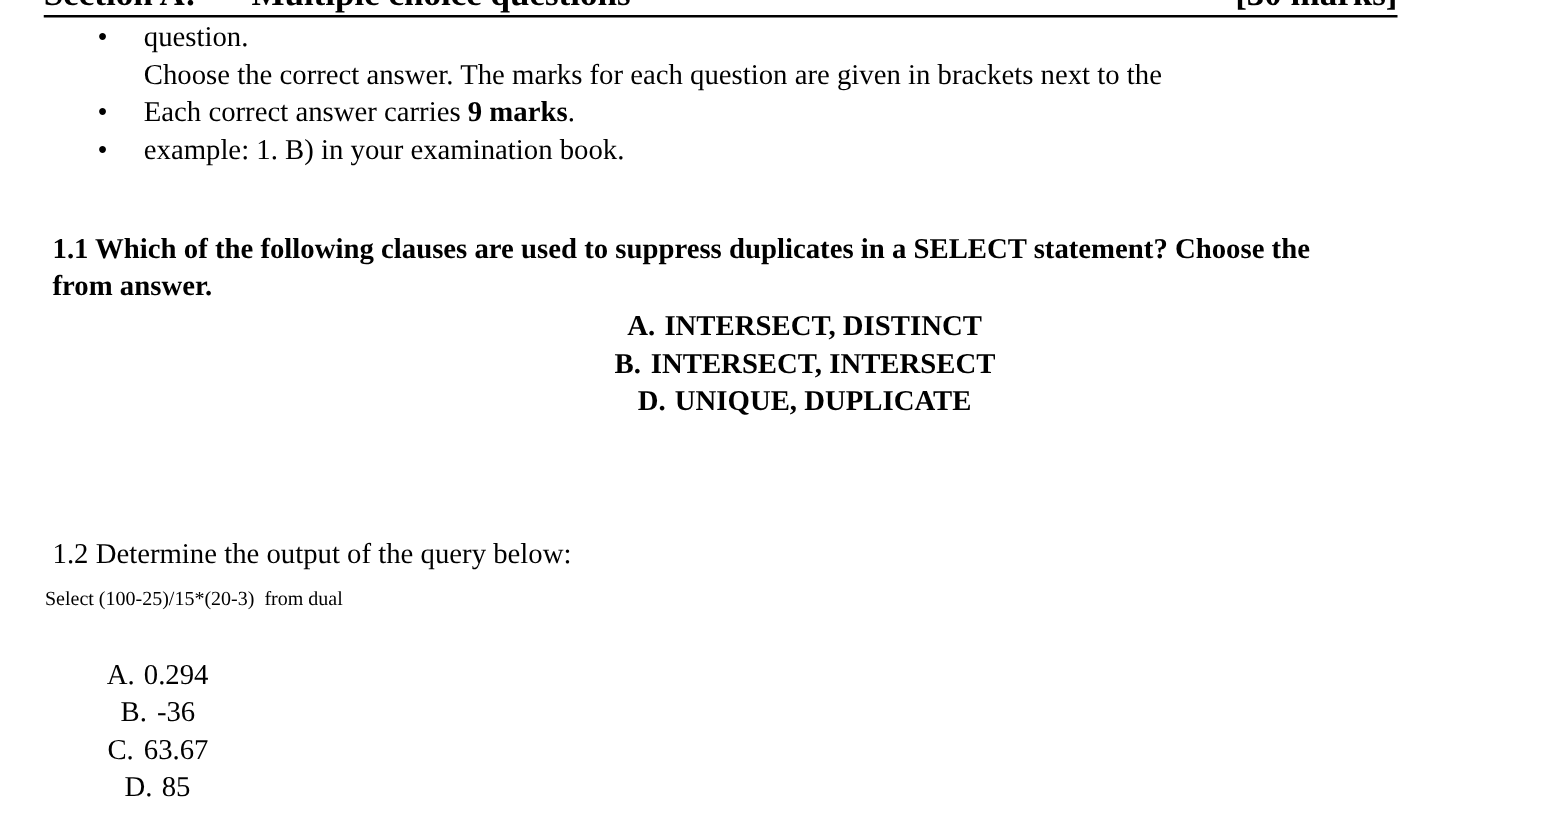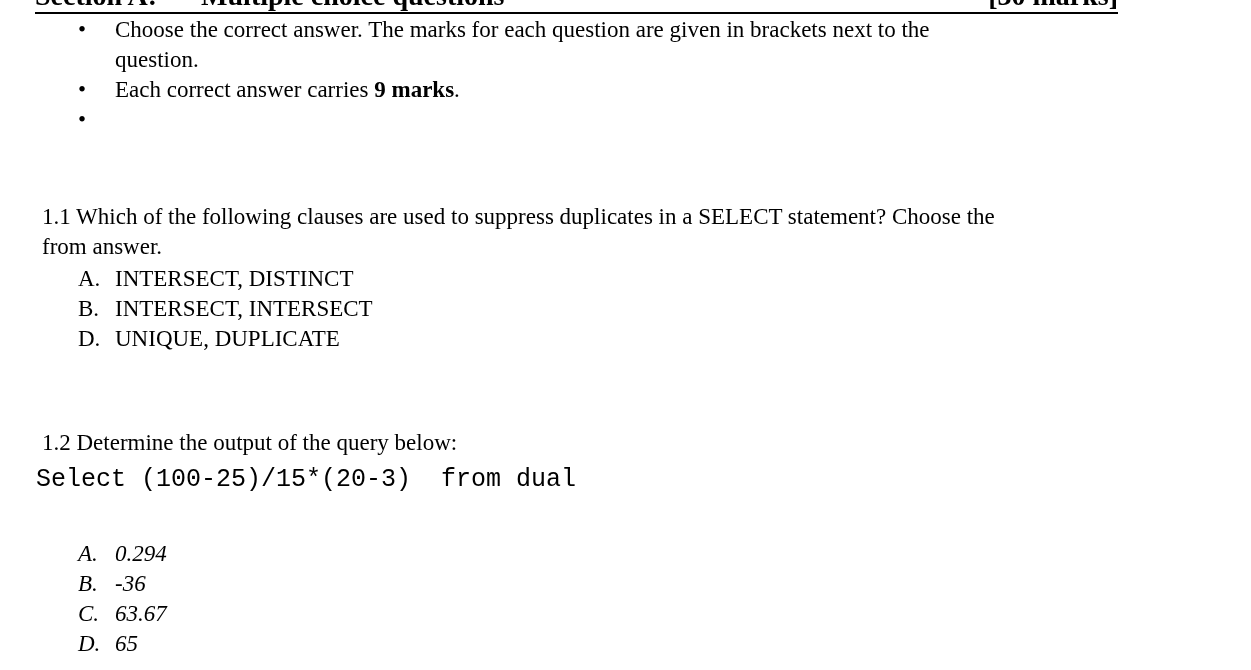--- a/index.html
+++ b/index.html
@@ -53,72 +53,72 @@
   .instruction-item { position: relative; padding-left: 37px; }
   .bullet {
     position: absolute;
     left: 0;
     top: 0;
     width: 37px;
     line-height: 30px;
   }
 
   .question-block { position: absolute; left: 42px; width: 1160px; }
-  .q11 { top: 202px; }
+  .q11 { top: 184px; font-weight: bold; }
   .q12-prompt { top: 428px; }
 
   .options { margin: 2px 0 0 36px; padding: 0; list-style: none; }
-  .option-row { white-space: nowrap; }
+  .option-row { white-space: nowrap; text-align: center; }
   .option-letter { display: inline-block; width: 37px; }
 
   .sql-query {
     position: absolute;
     top: 465px;
     left: 36px;
-    font-family: Liberation Mono, monospace;
-    font-size: 25px;
+    font-family: Liberation Serif, serif;
+    font-size: 16px;
     line-height: 30px;
     white-space: pre;
   }
 
   .q12-options {
     position: absolute;
-    top: 539px;
+    top: 525px;
     left: 78px;
     margin: 0;
     padding: 0;
     list-style: none;
-    font-style: italic;
   }
 </style>
 </head>
 <body>
 
 <div class="header-row">
   <div class="header-title-group">
     <span>Section A:</span>
     <span class="header-title-name">Multiple choice questions</span>
   </div>
   <div>[30 marks]</div>
 </div>
 
 <div class="rule"></div>
 
 <ul class="instructions serif">
   <li class="instruction-item">
     <span class="bullet">•</span>
+    <div>question.</div>
     <div>Choose the correct answer. The marks for each question are given in brackets next to the</div>
-    <div>question.</div>
   </li>
   <li class="instruction-item">
     <span class="bullet">•</span>
     <div><span>Each correct answer carries </span><b>9 marks</b><span>.</span></div>
   </li>
   <li class="instruction-item">
     <span class="bullet">•</span>
+    <div>example: 1. B) in your examination book.</div>
   </li>
 </ul>
 
 <div class="question-block q11 serif">
   <div>1.1 Which of the following clauses are used to suppress duplicates in a SELECT statement? Choose the</div>
   <div>from answer.</div>
   <ul class="options">
     <li class="option-row"><span class="option-letter">A.</span><span>INTERSECT, DISTINCT</span></li>
     <li class="option-row"><span class="option-letter">B.</span><span>INTERSECT, INTERSECT</span></li>
     <li class="option-row"><span class="option-letter">D.</span><span>UNIQUE, DUPLICATE</span></li>
@@ -128,14 +128,14 @@
 <div class="question-block q12-prompt serif">
   <div>1.2 Determine the output of the query below:</div>
 </div>
 
 <div class="sql-query">Select (100-25)/15*(20-3)  from dual</div>
 
 <ul class="q12-options serif">
   <li class="option-row"><span class="option-letter">A.</span><span>0.294</span></li>
   <li class="option-row"><span class="option-letter">B.</span><span>-36</span></li>
   <li class="option-row"><span class="option-letter">C.</span><span>63.67</span></li>
-  <li class="option-row"><span class="option-letter">D.</span><span>65</span></li>
+  <li class="option-row"><span class="option-letter">D.</span><span>85</span></li>
 </ul>
 
 </body></html>

